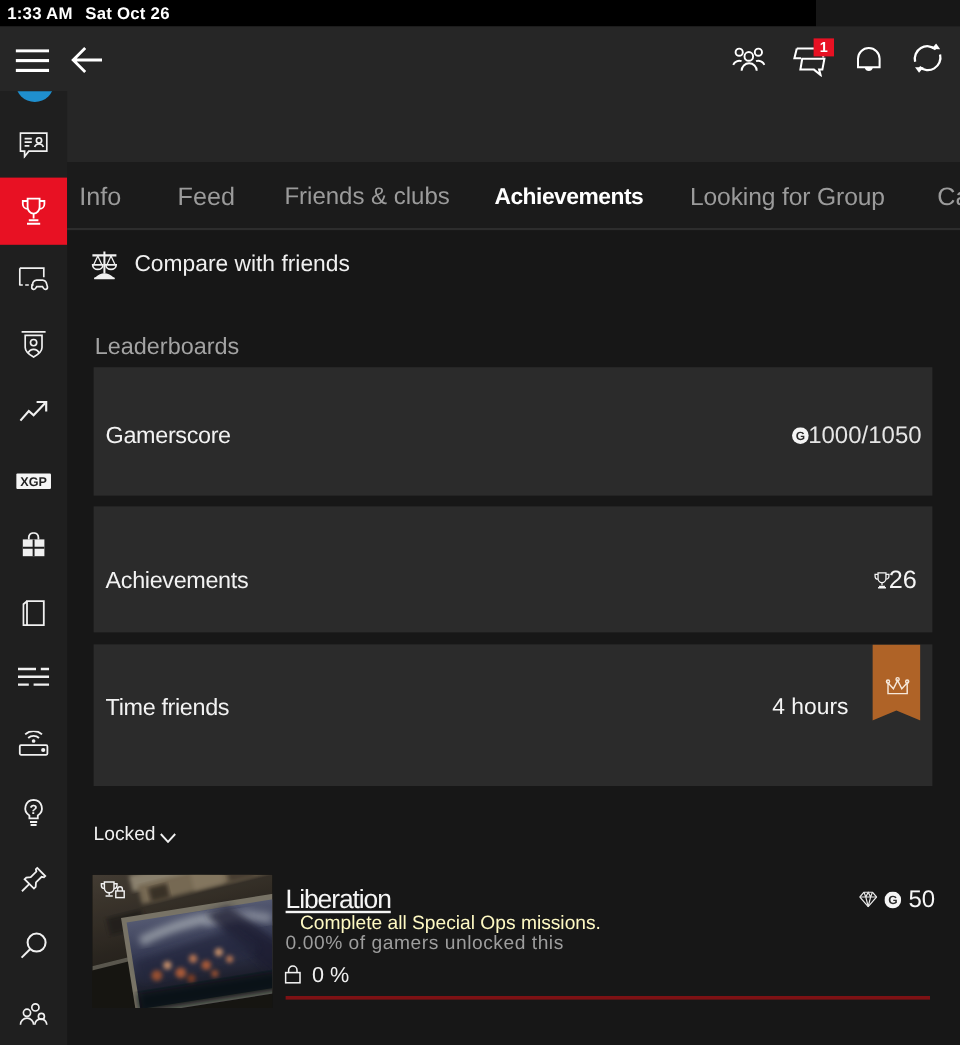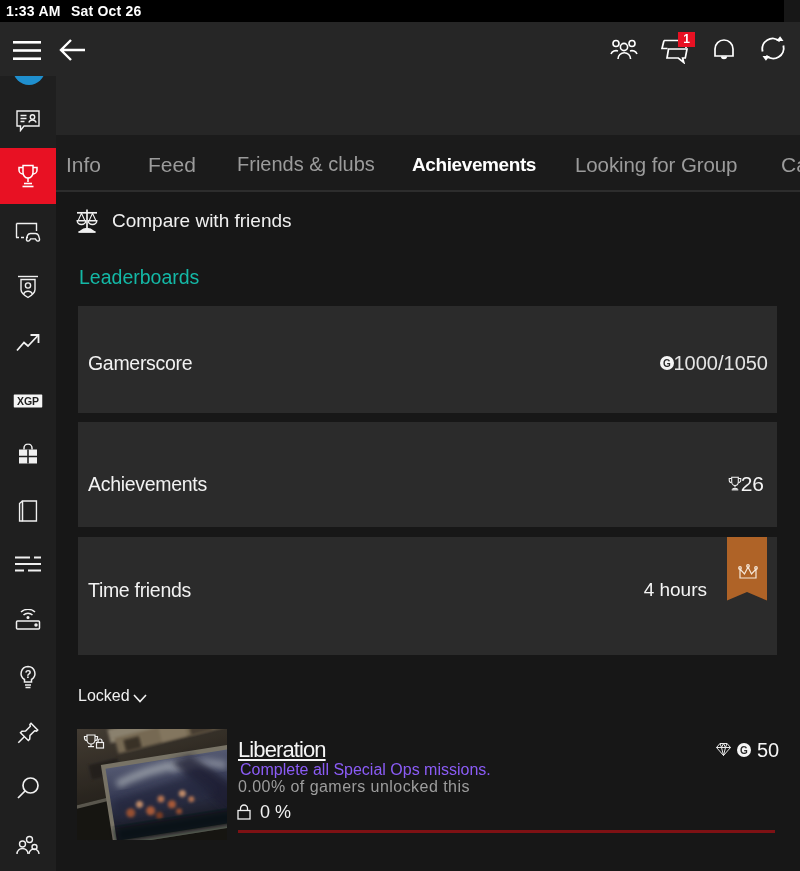--- a/index.html
+++ b/index.html
@@ -3,21 +3,21 @@
 <meta charset="utf-8">
 <style>
   * { margin:0; padding:0; box-sizing:border-box; }
   html,body { width:800px; height:871px; background:#171717; overflow:hidden; }
   body { font-family:"Liberation Sans", sans-serif; color:#fff; }
   #page { position:relative; width:800px; height:871px; background:#171717; overflow:hidden; }
   .abs { position:absolute; }
   svg { display:block; }
 
   
-  #status { position:absolute; left:0; top:0; width:784px; height:22px; background:#000; }
+  #status { position:absolute; left:0; top:0; width:680px; height:22px; background:#000; }
   #status .t { position:absolute; top:3px; font-size:14px; font-weight:bold; color:#fff; letter-spacing:0.2px; }
 
   
   #header { position:absolute; left:0; top:22px; width:800px; height:113px; background:#262626; }
 
   
   #tabs { position:absolute; left:0; top:135px; width:800px; height:57px; background:#1b1b1b; border-bottom:2px solid #2d2d2d;padding-left:35px; }
   .tab { position:absolute; top:0; height:55px; line-height:59px; font-size:21px; color:#9b9b9b; white-space:nowrap; }
   .tab.sel { color:#ffffff; font-weight:bold; font-size:19px; letter-spacing:-0.4px; }
 
@@ -108,21 +108,21 @@
         <path d="M5.5 4.3 L2.2 11.5 M5.5 4.3 L8.8 11.5" stroke-width="1.1"></path>
         <path d="M1.2 11.8 h8.6 a4.3 3.7 0 0 1 -8.6 0 z"></path>
         <path d="M16.5 4.3 L13.2 11.5 M16.5 4.3 L19.8 11.5" stroke-width="1.1"></path>
         <path d="M12.2 11.8 h8.6 a4.3 3.7 0 0 1 -8.6 0 z"></path>
         <path d="M4 22.6 q7 -6.2 14 0 z" fill="#f0f0f0"></path>
         <path d="M2.5 23 H19.5" stroke-width="1.7"></path>
       </g>
     </svg>
     <div class="abs" style="left:112px; top:18px; font-size:19px; color:#f0f0f0;">Compare with friends</div>
 
-    <div class="abs" style="left:79px; top:74px; font-size:19.5px; color:#14b8a6;">Leaderboards</div>
+    <div class="abs" style="left:79px; top:86px; font-size:19.5px; color:#a3a3a3;">Leaderboards</div>
 
     <div class="card" style="top:114px; height:107px;">
       <div class="abs" style="left:10px; top:46px; font-size:19.5px; letter-spacing:-0.3px; color:#f2f2f2;">Gamerscore</div>
       <svg class="abs" style="left:582px; top:50px;" width="14" height="14" viewBox="0 0 14 14">
         <circle cx="7" cy="7" r="7" fill="#f5f5f5"></circle>
         <text x="7" y="10.6" font-size="10" font-weight="bold" fill="#2b2b2b" text-anchor="middle" font-family="Liberation Sans">G</text>
       </svg>
       <div class="abs" style="right:9px; top:46px; font-size:20px; color:#e5e5e5;">1000/1050</div>
     </div>
 
@@ -222,21 +222,21 @@
           <path d="M18 7.5 h2.5 v1.5 a2.5 2.5 0 0 1 -2.5 2.5"></path>
           <path d="M14 15 v2"></path>
           <path d="M11 17.6 h6"></path>
           <rect x="19.5" y="13.5" width="7" height="5.5"></rect>
           <path d="M21 13.5 v-1.5 a2 2 0 0 1 4 0 v1.5"></path>
         </g>
       </svg>
     </div>
 
     <div class="abs" style="left:238px; top:545px; font-size:22px; letter-spacing:-0.9px; color:#f5f5f5;text-decoration:underline;">Liberation</div>
-    <div class="abs" style="left:240px; top:569px; font-size:16px; color:#8b5cf6;">Complete all Special Ops missions.</div>
+    <div class="abs" style="left:250px; top:569px; font-size:16px; color:#fef9c3;">Complete all Special Ops missions.</div>
     <div class="abs" style="left:238px; top:586px; font-size:16px; letter-spacing:0.45px; color:#9d9d9d;">0.00% of gamers unlocked this</div>
 
     <svg class="abs" style="left:237px; top:612px;" width="14" height="16" viewBox="0 0 14 16">
       <g stroke="#f0f0f0" stroke-width="1.3" fill="none">
         <rect x="1" y="6.5" width="12" height="8.5"></rect>
         <path d="M3.5 6.5 v-2 a3.5 3.5 0 0 1 7 0 v2"></path>
       </g>
     </svg>
     <div class="abs" style="left:260px; top:610px; font-size:18px; color:#f0f0f0;">0 %</div>
     <div class="abs" style="left:238px; top:638px; width:537px; height:3px; background:#7e1114;"></div>

